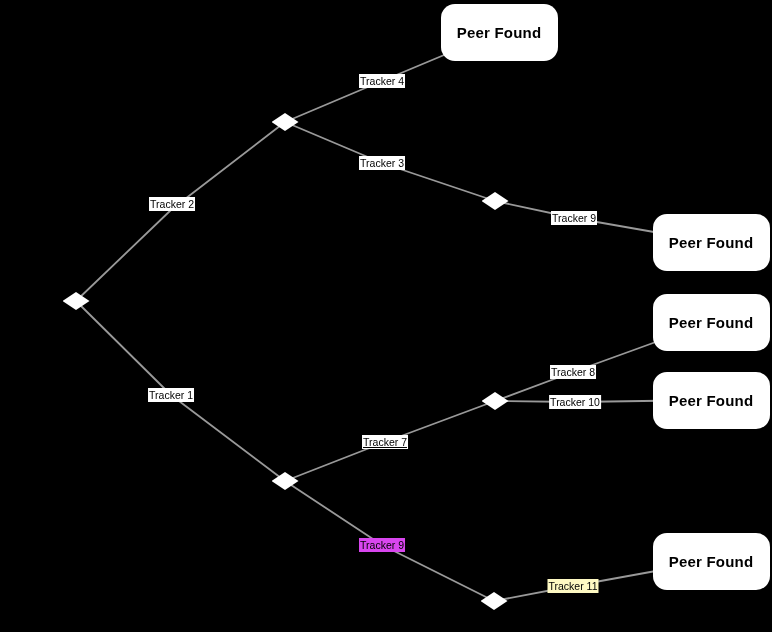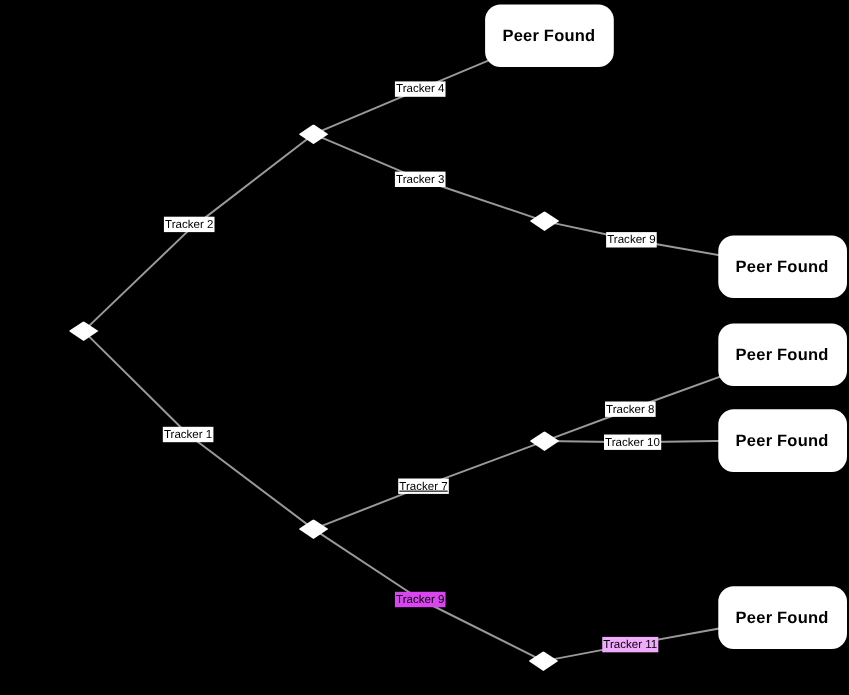--- a/index.html
+++ b/index.html
@@ -66,21 +66,21 @@
     </svg>
 <div class="edge-label" style="left: 172px; top: 204px; background: rgb(255, 255, 255); color: rgb(0, 0, 0);">Tracker 2</div>
     <div class="edge-label" style="left: 171px; top: 395px; background: rgb(255, 255, 255); color: rgb(0, 0, 0);">Tracker 1</div>
     <div class="edge-label" style="left: 382px; top: 81px; background: rgb(255, 255, 255); color: rgb(0, 0, 0);">Tracker 4</div>
     <div class="edge-label" style="left: 382px; top: 163px; background: rgb(255, 255, 255); color: rgb(0, 0, 0);">Tracker 3</div>
     <div class="edge-label" style="left: 574px; top: 218px; background: rgb(255, 255, 255); color: rgb(0, 0, 0);">Tracker 9</div>
     <div class="edge-label" style="left: 385px; top: 442px; background: rgb(255, 255, 255); color: rgb(0, 0, 0); text-decoration: underline;">Tracker 7</div>
     <div class="edge-label" style="left: 382px; top: 545px; background: #d946ef; color: rgb(0, 0, 0);">Tracker 9</div>
     <div class="edge-label" style="left: 573px; top: 372px; background: rgb(255, 255, 255); color: rgb(0, 0, 0);">Tracker 8</div>
     <div class="edge-label" style="left: 575px; top: 402px; background: rgb(255, 255, 255); color: rgb(0, 0, 0);">Tracker 10</div>
-    <div class="edge-label" style="left: 573px; top: 586px; background: #f0abfc; color: rgb(0, 0, 0);">Tracker 11</div>
+    <div class="edge-label" style="left: 573px; top: 586px; background: #fef9c3; color: rgb(0, 0, 0);">Tracker 11</div>
     <div class="diamond-node" style="left: 62.5px; top: 292px; width: 27px; height: 18px; background: rgb(255, 255, 255);"></div>
     <div class="diamond-node" style="left: 271.5px; top: 113px; width: 27px; height: 18px; background: rgb(255, 255, 255);"></div>
     <div class="diamond-node" style="left: 271.5px; top: 472px; width: 27px; height: 18px; background: rgb(255, 255, 255);"></div>
     <div class="diamond-node" style="left: 481.5px; top: 192px; width: 27px; height: 18px; background: rgb(255, 255, 255);"></div>
     <div class="diamond-node" style="left: 481.5px; top: 392px; width: 27px; height: 18px; background: rgb(255, 255, 255);"></div>
     <div class="diamond-node" style="left: 480.5px; top: 592px; width: 27px; height: 18px; background: rgb(255, 255, 255);"></div>
     <div class="peer-node" style="left: 440.5px; top: 3.5px; width: 117px; height: 57px; background: rgb(255, 255, 255); border-radius: 14px; color: rgb(0, 0, 0);">Peer Found</div>
     <div class="peer-node" style="left: 652.5px; top: 213.5px; width: 117px; height: 57px; background: rgb(255, 255, 255); border-radius: 14px; color: rgb(0, 0, 0);">Peer Found</div>
     <div class="peer-node" style="left: 652.5px; top: 293.5px; width: 117px; height: 57px; background: rgb(255, 255, 255); border-radius: 14px; color: rgb(0, 0, 0);">Peer Found</div>
     <div class="peer-node" style="left: 652.5px; top: 371.5px; width: 117px; height: 57px; background: rgb(255, 255, 255); border-radius: 14px; color: rgb(0, 0, 0);">Peer Found</div>

